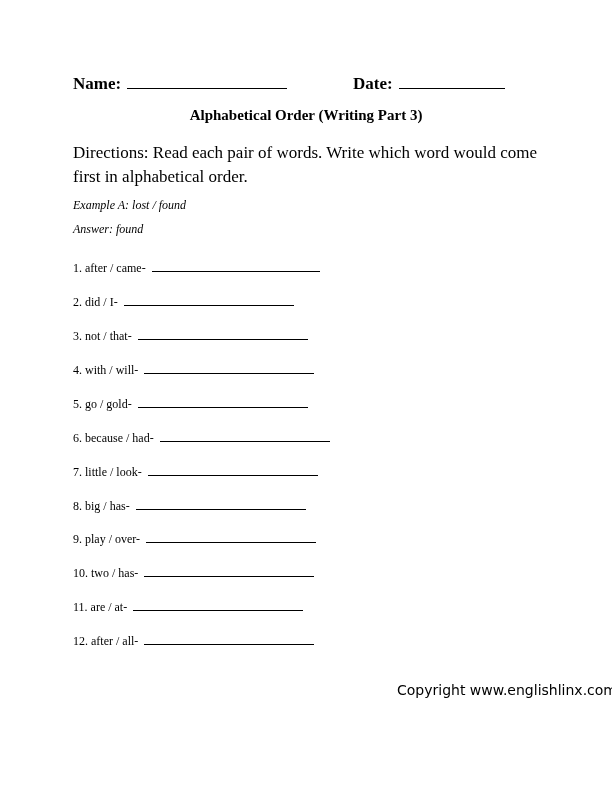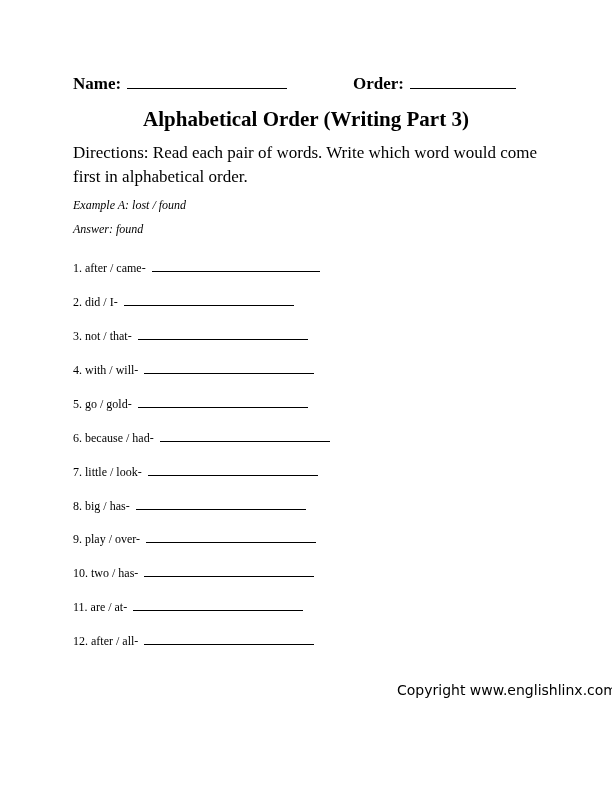--- a/index.html
+++ b/index.html
@@ -1,34 +1,34 @@
 <!DOCTYPE html>
 <html><head>
 <meta charset="utf-8">
 <style>
   html, body { margin:0; padding:0; background:#ffffff; }
   body { width:612px; height:792px; position:relative; overflow:hidden;
          font-family:"Liberation Serif", "DejaVu Serif", serif; color:#000; }
   .abs { position:absolute; white-space:nowrap; }
   .hdr { font-size:17px; font-weight:bold; }
   .line { display:inline-block; border-bottom:1.3px solid #000; height:14px; vertical-align:baseline; margin-left:6px; }
-  .title { font-size:21px; font-weight:bold; left:0; width:612px; text-align:center; }
+  .title { font-size:15px; font-weight:bold; left:0; width:612px; text-align:center; }
   .dir { font-size:17px; line-height:24px; left:73px; width:470px; white-space:normal; }
   .ex { font-size:12px; font-style:italic; }
   .item { font-size:12px; left:73px; }
   .copy { font-family:"DejaVu Sans", sans-serif; font-size:14px; }
 </style>
 </head>
 <body>
 
 <div class="abs hdr" style="left:73px; top:74px;">
   <span>Name:</span><span class="line" style="width:160px;"></span>
 </div>
 <div class="abs hdr" style="left:353px; top:74px;">
-  <span>Order:</span><span class="line" style="width:106px;"></span>
+  <span>Date:</span><span class="line" style="width:106px;"></span>
 </div>
 
 <div class="abs title" style="top:107px;">Alphabetical Order (Writing Part 3)</div>
 
 <div class="abs dir" style="top:141px;">Directions:  Read each pair of words. Write which word would come first in alphabetical order.</div>
 
 <div class="abs ex" style="left:73px; top:198px;">Example A: lost / found</div>
 <div class="abs ex" style="left:73px; top:222px;">Answer: found</div>
 
 <div id="items">

